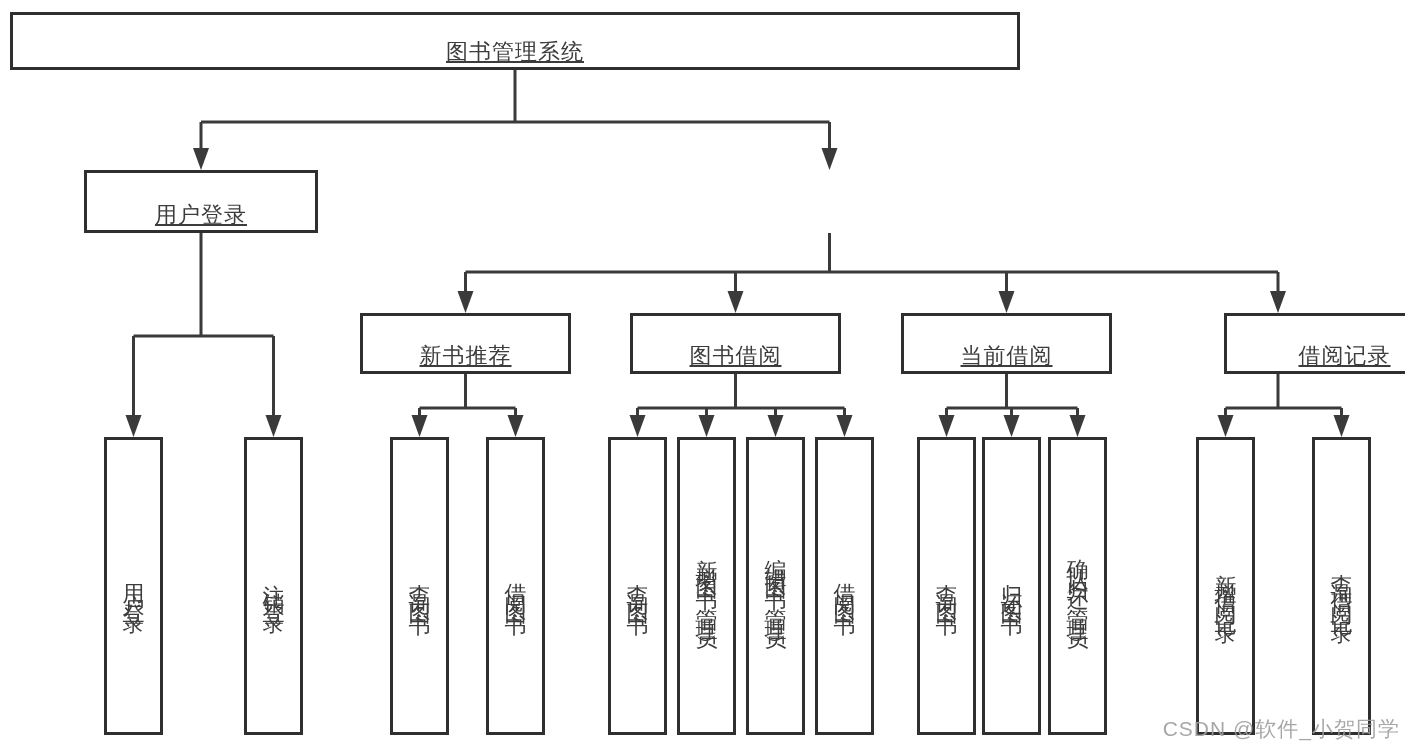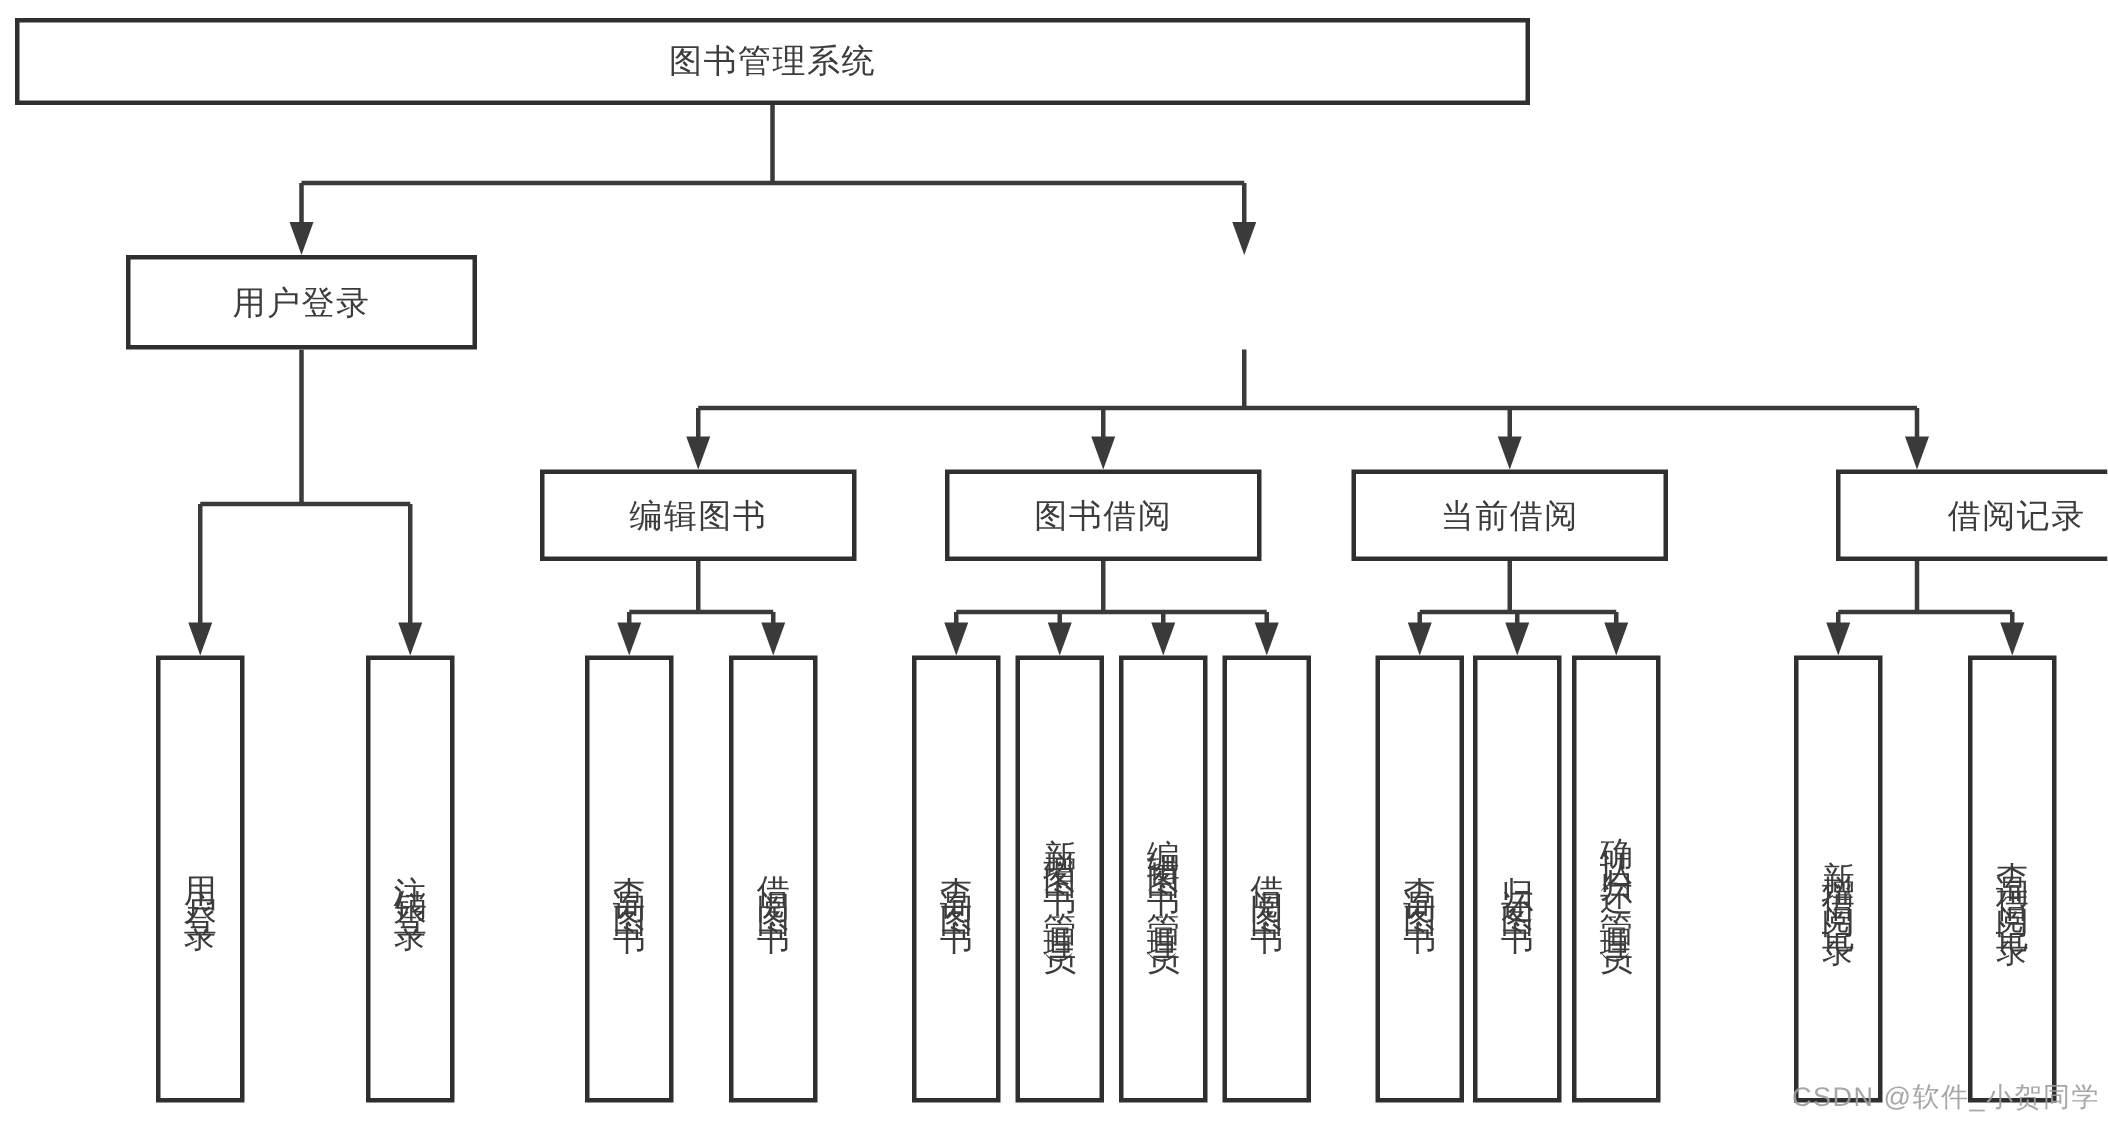--- a/index.html
+++ b/index.html
@@ -13,37 +13,37 @@
   body{font-family:"Liberation Sans","DejaVu Sans",sans-serif;}
   .canvas{
     position:relative;width:1405px;height:747px;background:var(--fill);overflow:hidden;
   }
   svg.connectors{position:absolute;left:0;top:0;z-index:1;}
   svg.connectors .l{fill:none;stroke:var(--line);stroke-width:3;}
   svg.connectors .a{fill:var(--line);stroke:none;}
   .hbox{
     position:absolute;box-sizing:border-box;z-index:2;
     border:3px solid var(--border);background:var(--fill);
-    display:flex;align-items:center;justify-content:center;
-    font-size:22px;color:var(--text);letter-spacing:1px;white-space:nowrap;
+    display:flex;align-items:flex-end;justify-content:center;
+    font-size:22px;color:var(--text);letter-spacing:1px;white-space:nowrap;text-decoration:underline;
   }
   .vbox{
     position:absolute;box-sizing:border-box;z-index:2;
     top:437px;width:59px;height:298px;
     border:3px solid var(--border);background:var(--fill);
     display:flex;align-items:center;justify-content:center;
   }
   .vbox span{
     writing-mode:vertical-rl;text-orientation:mixed;
     font-size:22px;letter-spacing:10px;line-height:1;
     color:var(--text);white-space:nowrap;
   }
   .watermark{
     position:absolute;right:5px;bottom:4px;z-index:3;
-    font-size:18px;color:var(--watermark);letter-spacing:1px;opacity:.9;
+    font-size:21px;color:var(--watermark);letter-spacing:1px;opacity:.9;
   }
 </style>
 </head>
 <body>
 
 <div class="canvas">
 
   <svg class="connectors" width="1405" height="747" viewBox="0 0 1405 747" aria-hidden="true">
 
     <path class="l" d="M515 70 V122 M201 122 H829.5 M201 122 V152 M829.5 122 V152"></path>
@@ -82,21 +82,21 @@
 
   <div class="hbox" style="left:10px;top:12px;width:1010px;height:58px">
     <span>图书管理系统</span>
   </div>
 
   <div class="hbox" style="left:84px;top:170px;width:234px;height:63px">
     <span>用户登录</span>
   </div>
 
   <div class="hbox" style="left:360px;top:313px;width:211px;height:61px">
-    <span>编辑图书</span>
+    <span>新书推荐</span>
   </div>
   <div class="hbox" style="left:901px;top:313px;width:211px;height:61px">
     <span>当前借阅</span>
   </div>
   <div class="hbox" style="left:630px;top:313px;width:211px;height:61px">
     <span>图书借阅</span>
   </div>
   <div class="hbox" style="left:1224px;top:313px;width:241px;height:61px">
     <span>借阅记录</span>
   </div>

